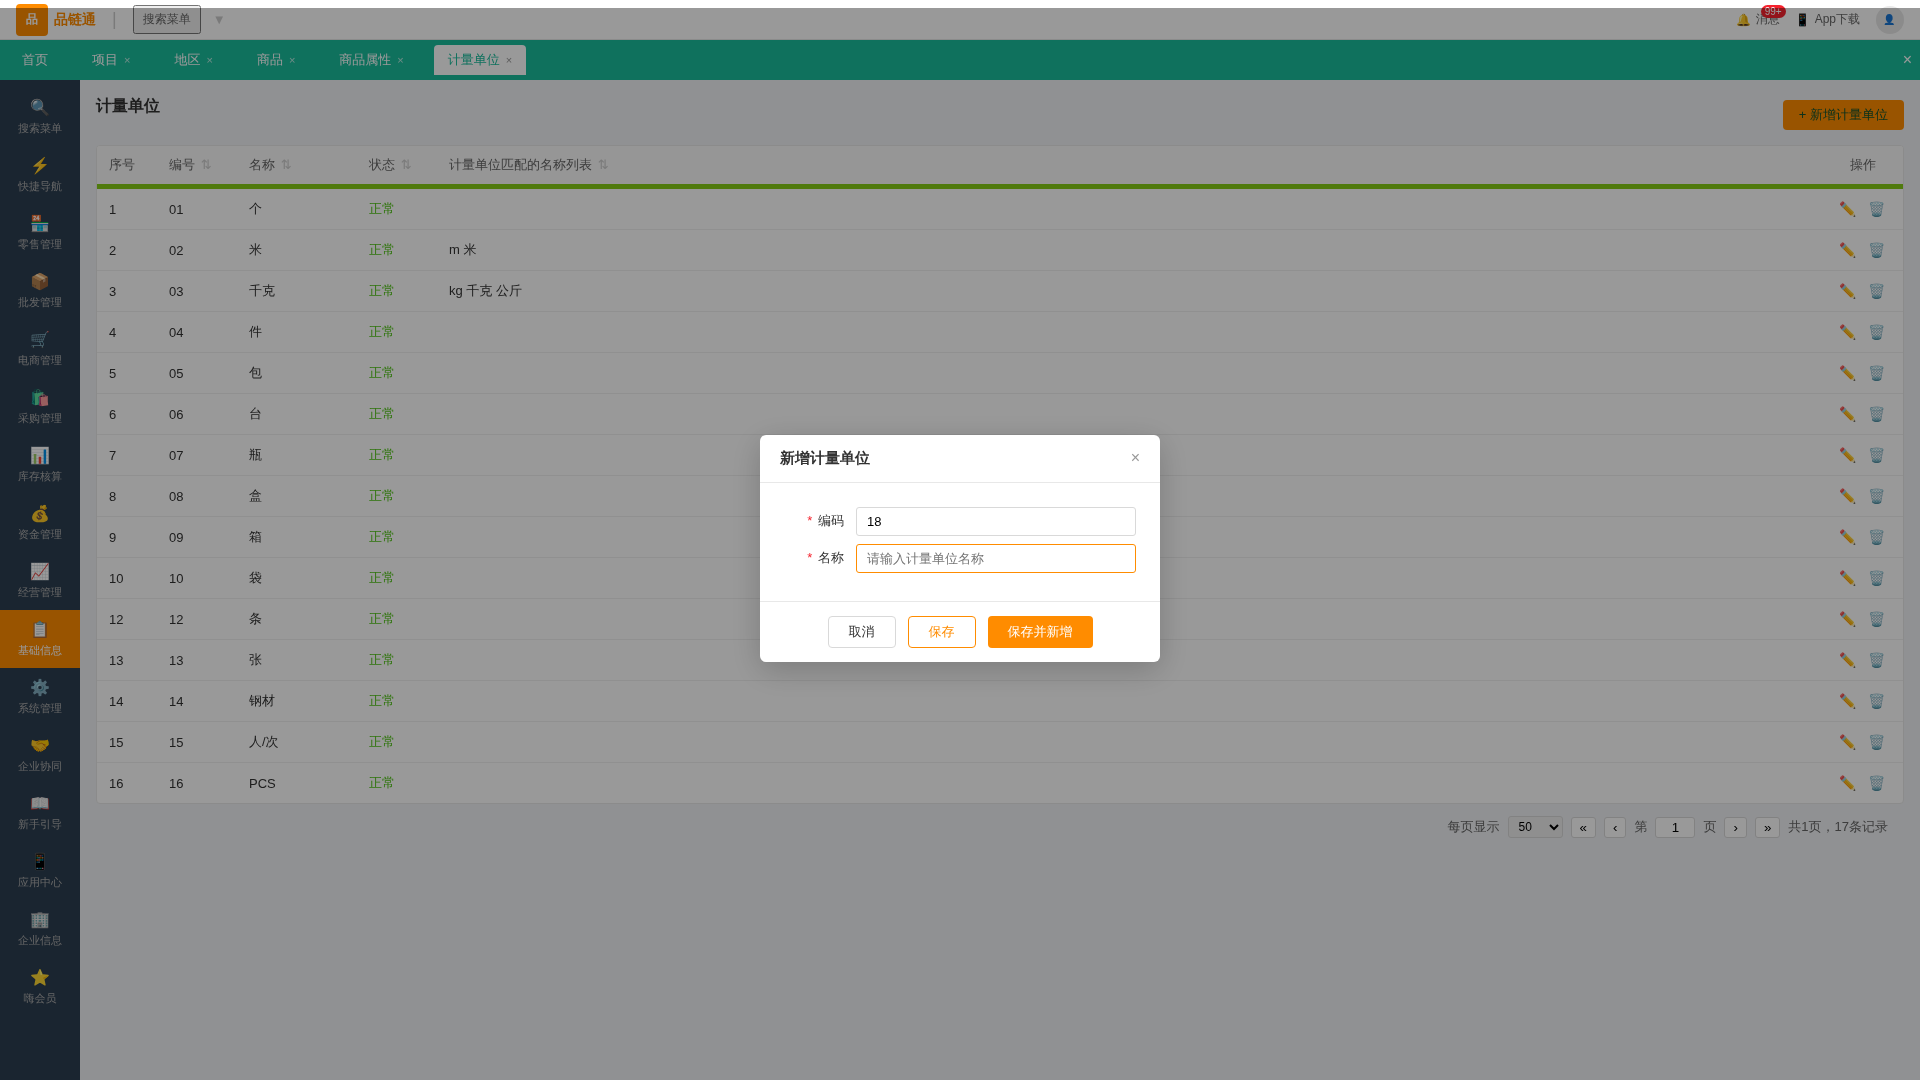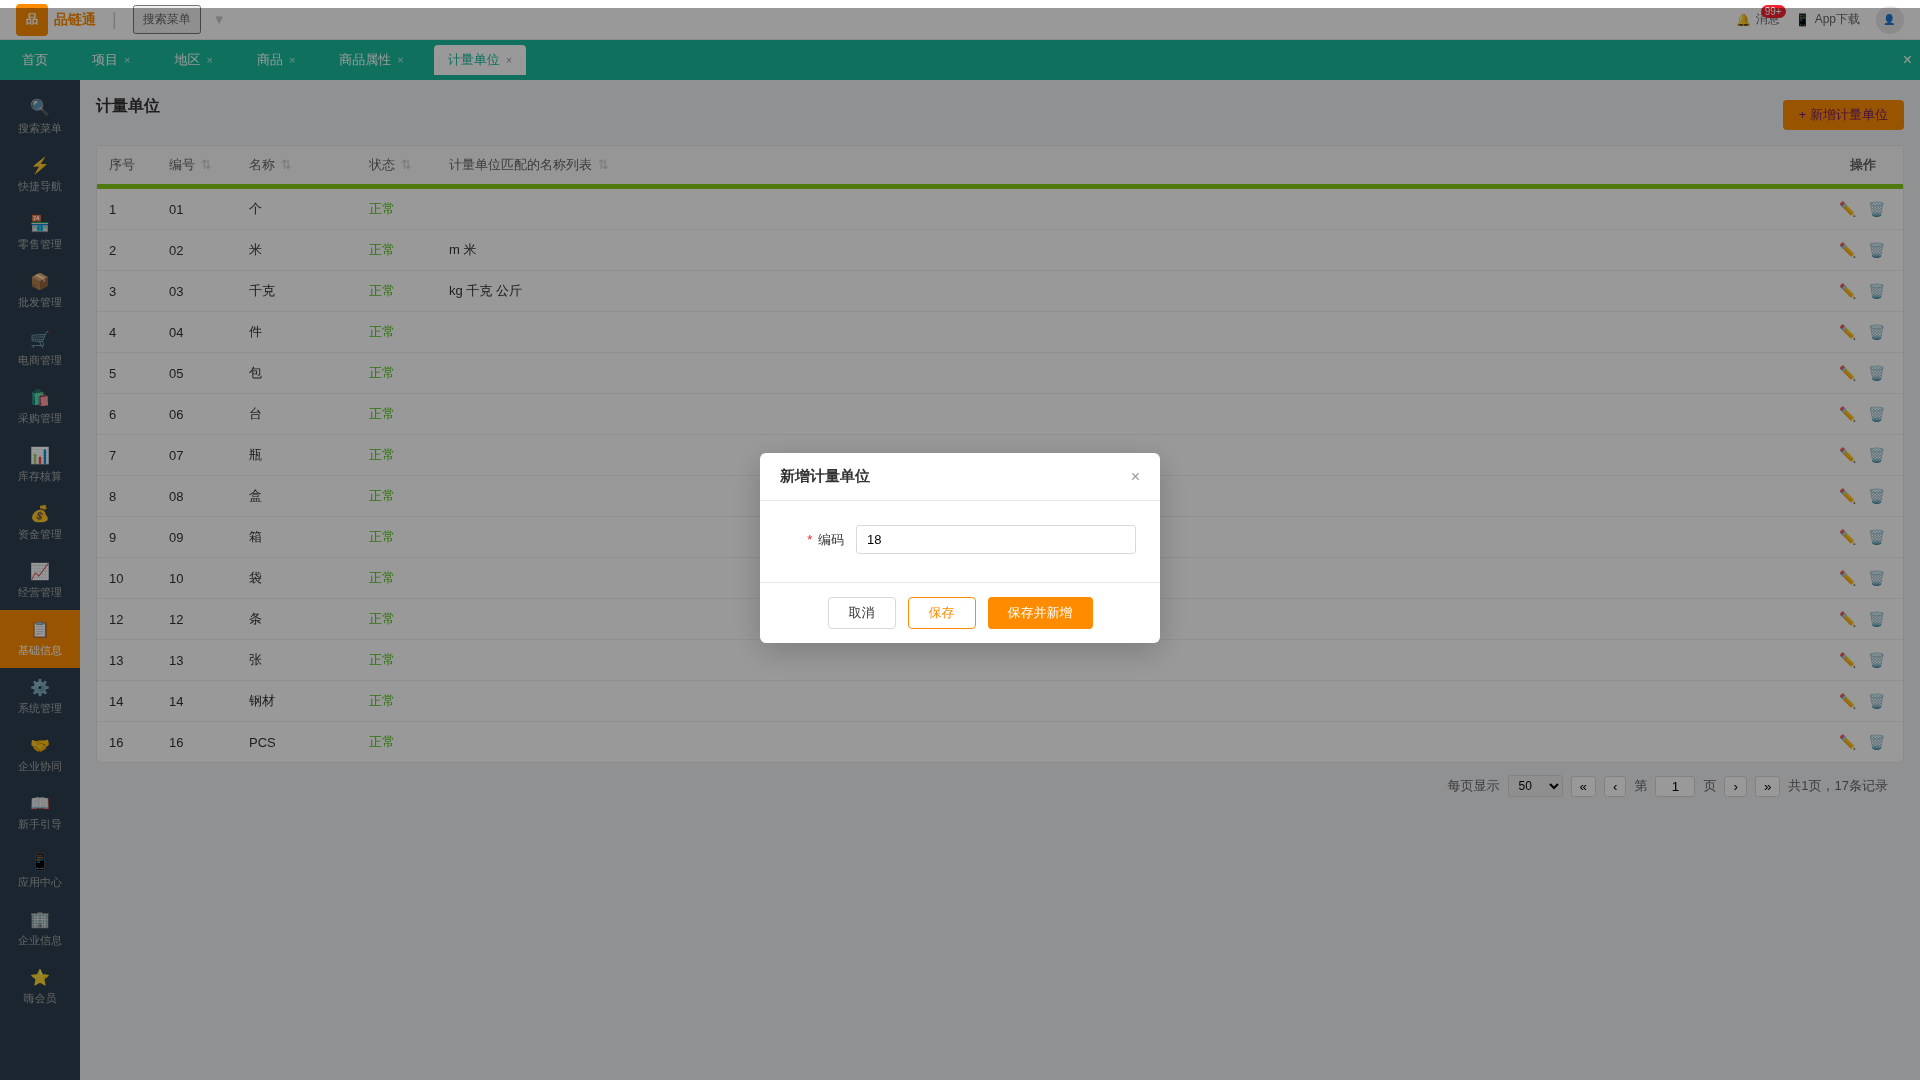--- a/index.html
+++ b/index.html
@@ -33,21 +33,21 @@
     
     .sidebar { width: 80px; background: #2c3e50; display: flex; flex-direction: column; align-items: center; padding-top: 8px; }
     .sidebar-item { width: 100%; display: flex; flex-direction: column; align-items: center; padding: 10px 4px; cursor: pointer; color: #aaa; font-size: 11px; gap: 4px; text-align: center; }
     .sidebar-item.active { background: #ff8c00; color: white; }
     .sidebar-icon { font-size: 16px; }
 
     
     .content-area { flex: 1; background: #f0f2f5; overflow: auto; padding: 16px; }
     .page-title { font-size: 16px; font-weight: bold; color: #333; margin-bottom: 16px; }
     .content-header { display: flex; align-items: center; justify-content: space-between; margin-bottom: 12px; }
-    .add-btn { background: #ff8c00; color: #701a75; border: none; padding: 6px 16px; border-radius: 4px; cursor: pointer; font-size: 13px; }
+    .add-btn { background: #ff8c00; color: #14532d; border: none; padding: 6px 16px; border-radius: 4px; cursor: pointer; font-size: 13px; }
 
     
     .table-container { background: white; border-radius: 4px; overflow: hidden; border: 1px solid #e8e8e8; }
     table { width: 100%; border-collapse: collapse; font-size: 13px; }
     thead { background: #fafafa; }
     th { padding: 10px 12px; text-align: left; color: #666; font-weight: normal; border-bottom: 5px solid #84cc16; }
     td { padding: 10px 12px; border-bottom: 1px solid #f0f0f0; color: #333; }
     tr:last-child td { border-bottom: none; }
     .status-normal { color: #52c41a; }
     .action-btn { background: none; border: none; cursor: pointer; color: #666; font-size: 14px; padding: 2px 4px; }
@@ -74,21 +74,21 @@
     .modal-footer { padding: 14px 20px; border-top: 1px solid #e8e8e8; display: flex; justify-content: center; gap: 12px; }
     .btn-cancel { border: 1px solid #d9d9d9; background: white; padding: 6px 20px; border-radius: 4px; cursor: pointer; font-size: 13px; color: #333; }
     .btn-save { border: 1px solid #ff8c00; background: white; color: #ff8c00; padding: 6px 20px; border-radius: 4px; cursor: pointer; font-size: 13px; }
     .btn-save-new { background: #ff8c00; color: white; border: none; padding: 6px 20px; border-radius: 4px; cursor: pointer; font-size: 13px; }
 
     .col-seq { width: 60px; }
     .col-code { width: 80px; }
     .col-name { width: 120px; }
     .col-status { width: 80px; }
     .col-match { }
-    .col-action { width: 80px; text-align: center; font-weight: bold; }
+    .col-action { width: 80px; text-align: center; }
   </style>
 </head>
 <body>
 
 <div class="app-wrapper">
 
   <div class="top-bar">
     <div class="top-bar-left">
       <div class="logo-area">
         <div class="logo-icon">
@@ -380,20 +380,31 @@
     <td>14</td>
     <td>钢材</td>
     <td class="status-normal">正常</td>
     <td></td>
     <td style="text-align:center;">
       <button class="action-btn" title="编辑">✏️</button>
       <button class="action-btn" title="删除">🗑️</button>
     </td>
   </tr>
               <tr>
+    <td>15</td>
+    <td>15</td>
+    <td>人/次</td>
+    <td class="status-normal">正常</td>
+    <td></td>
+    <td style="text-align:center;">
+      <button class="action-btn" title="编辑">✏️</button>
+      <button class="action-btn" title="删除">🗑️</button>
+    </td>
+  </tr>
+              <tr>
     <td>16</td>
     <td>16</td>
     <td>PCS</td>
     <td class="status-normal">正常</td>
     <td></td>
     <td style="text-align:center;">
       <button class="action-btn" title="编辑">✏️</button>
       <button class="action-btn" title="删除">🗑️</button>
     </td>
   </tr>
@@ -429,20 +440,27 @@
       <button class="modal-close">×</button>
     </div>
     <div class="modal-body">
       <div class="form-row">
         <div class="form-label">
           <span class="required">*</span>
           <span>编码</span>
         </div>
         <input type="text" class="form-input" value="18" style="">
       </div>
+      <div class="form-row">
+        <div class="form-label">
+          <span class="required">*</span>
+          <span>名称</span>
+        </div>
+        <input type="text" class="form-input active-border" placeholder="请输入计量单位名称" style="">
+      </div>
     </div>
     <div class="modal-footer">
       <button class="btn-cancel">取消</button>
       <button class="btn-save">保存</button>
       <button class="btn-save-new">保存并新增</button>
     </div>
   </div>
 </div>
 
 </body></html>

